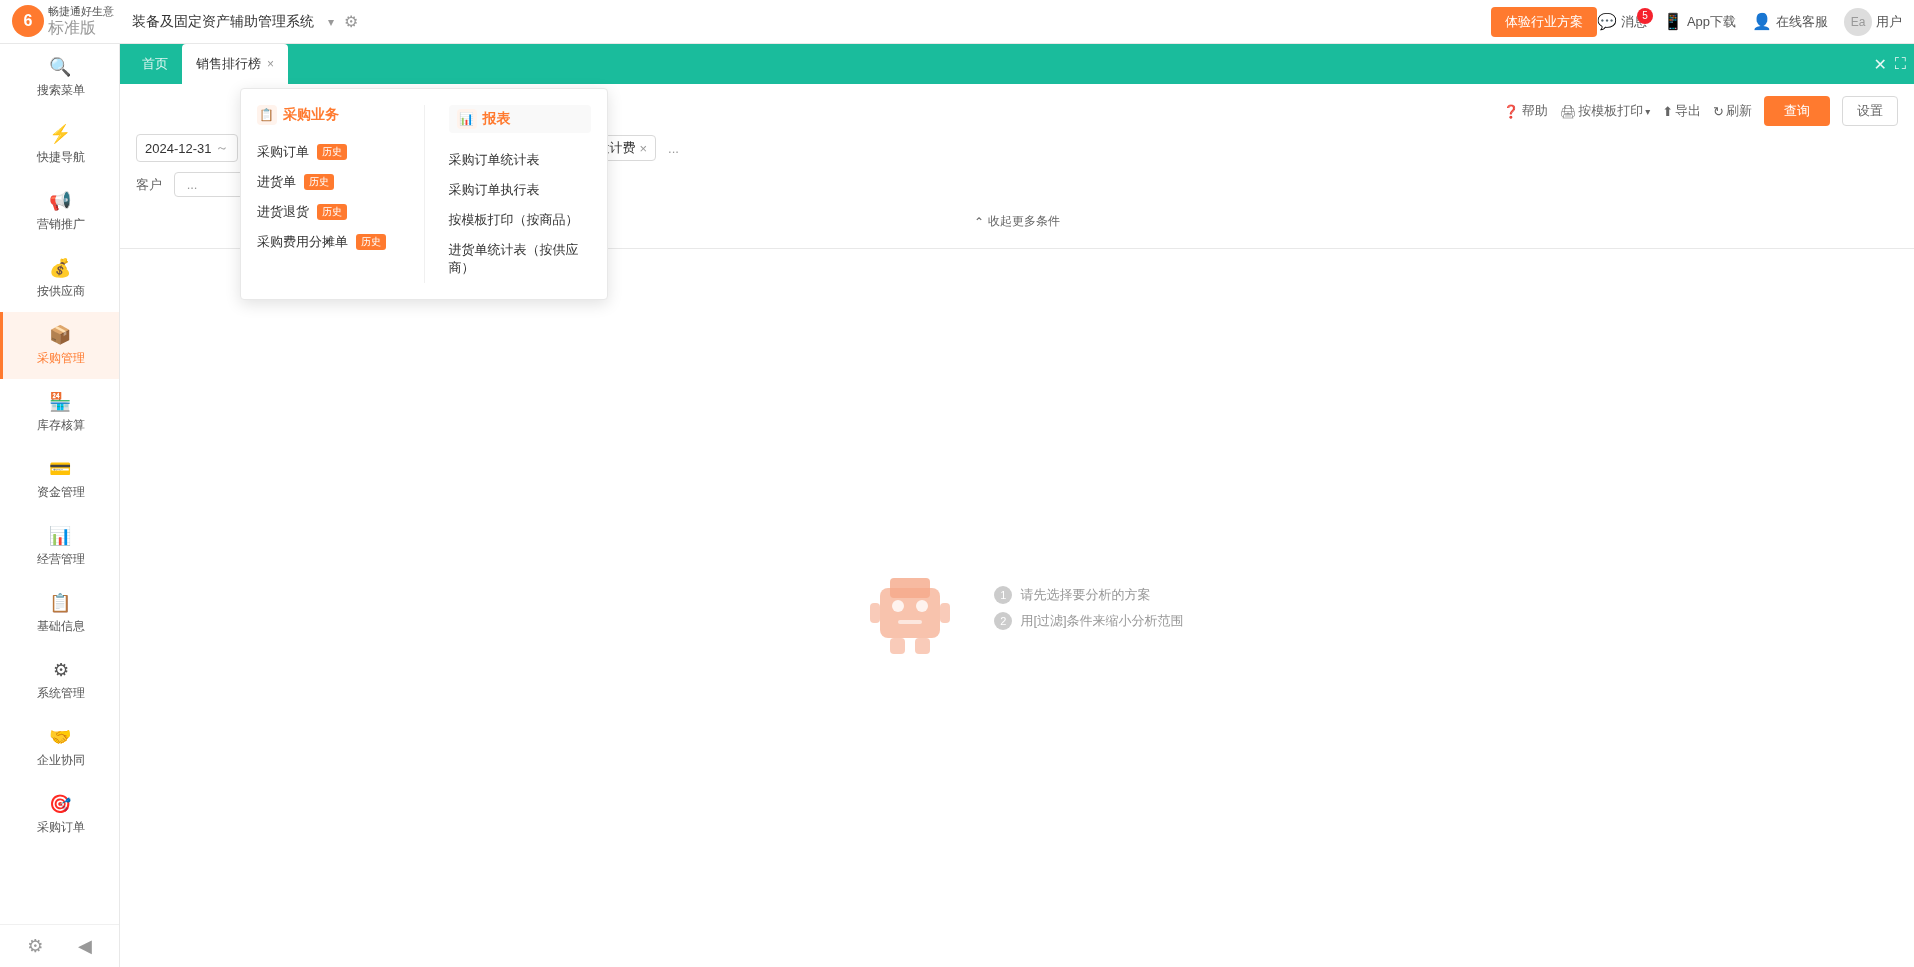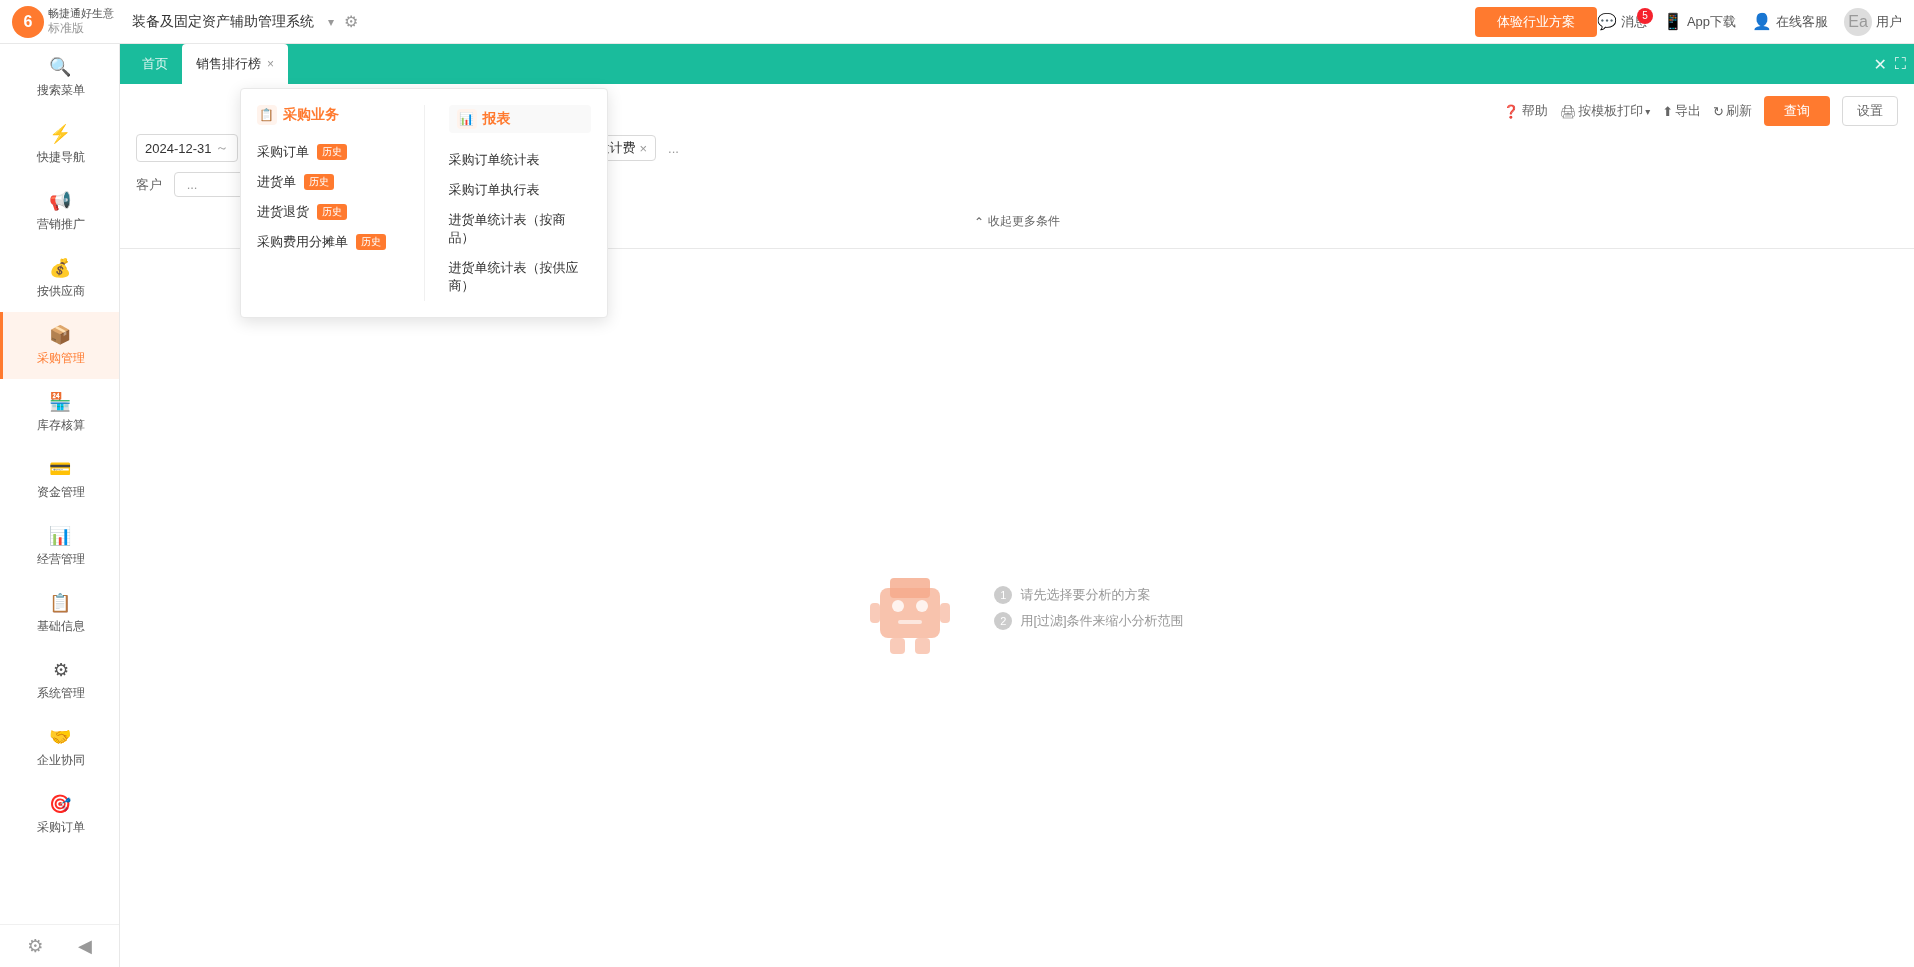--- a/index.html
+++ b/index.html
@@ -29,38 +29,38 @@
       border-radius: 50%;
       display: flex;
       align-items: center;
       justify-content: center;
       color: white;
       font-size: 16px;
       font-weight: bold;
       margin-right: 4px;
     }
     .logo-text { font-size: 11px; color: #555; line-height: 1.3; }
-    .logo-sub { font-size: 12px; color: #999; }
+    .logo-sub { font-size: 16px; color: #999; }
 
     .header-system-name {
       display: flex;
       align-items: center;
       color: #333;
       font-size: 14px;
       flex: 1;
     }
     .header-system-name .name-text { margin-right: 14px; }
     .header-system-name .chevron-icon { color: #999; font-size: 12px; }
     .header-gear { margin-left: 10px; color: #999; font-size: 16px; cursor: pointer; }
 
     .industry-btn {
       background: #ff7a2f;
       color: white;
       border: none;
-      padding: 6px 22px;
+      padding: 6px 14px;
       border-radius: 4px;
       font-size: 13px;
       cursor: pointer;
       margin-left: 14px;
     }
 
     .header-right {
       display: flex;
       align-items: center;
       gap: 16px;
@@ -93,21 +93,21 @@
       text-align: center;
     }
     .user-avatar {
       width: 28px;
       height: 28px;
       background: #ddd;
       border-radius: 50%;
       display: flex;
       align-items: center;
       justify-content: center;
-      font-size: 16px;
+      font-size: 12px;
       color: #999;
     }
 
     
     .main-layout {
       display: flex;
       height: calc(100vh - 44px);
     }
 
     
@@ -606,21 +606,21 @@
           <div class="menu-icon">📊</div>
           <span>报表</span>
         </div>
         <div class="menu-item">
           <span>采购订单统计表</span>
         </div>
         <div class="menu-item">
           <span>采购订单执行表</span>
         </div>
         <div class="menu-item">
-          <span>进货单统计表（按商品）</span>
+          <span>按模板打印（按商品）</span>
         </div>
         <div class="menu-item">
           <span>进货单统计表（按供应商）</span>
         </div>
       </div>
     </div>
 
   </div>
 </div>
 

